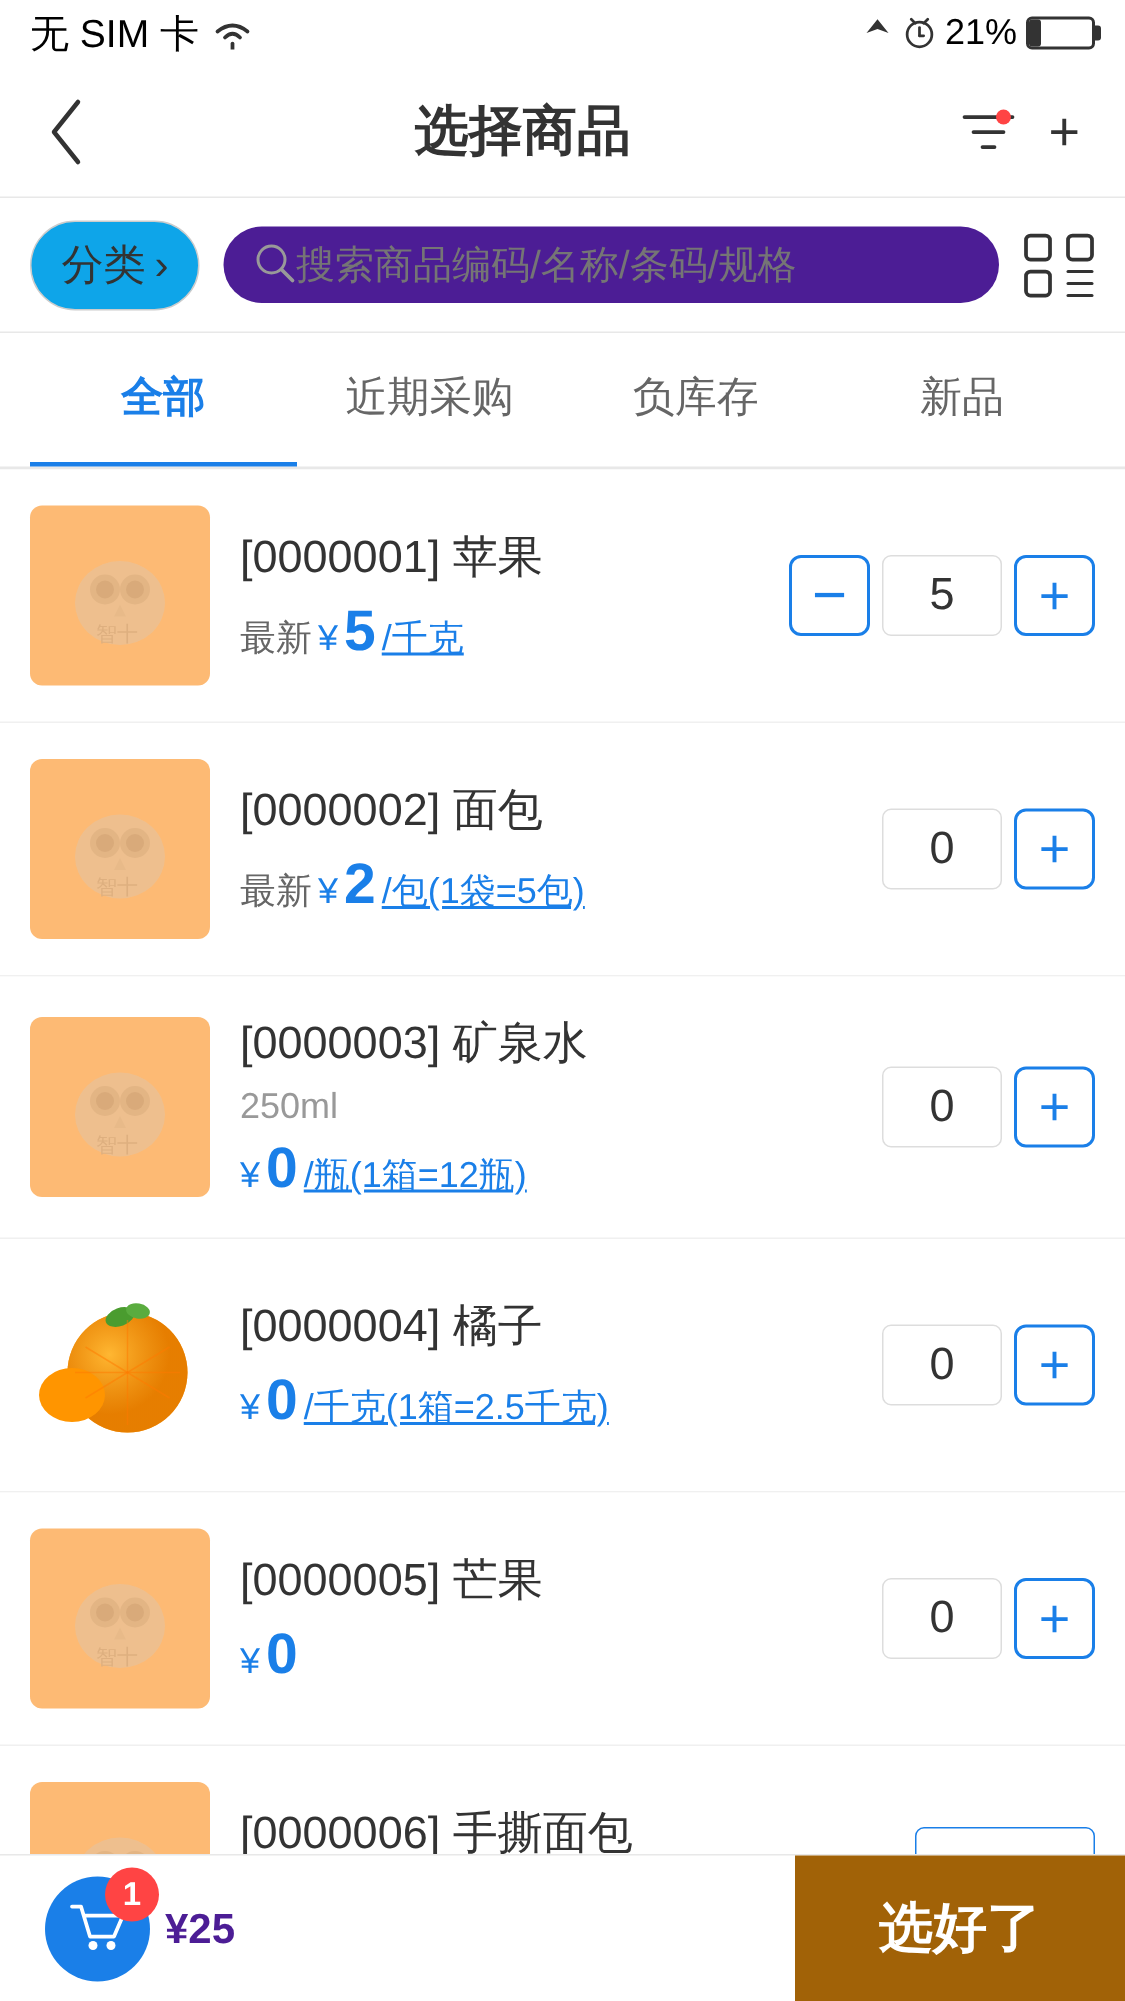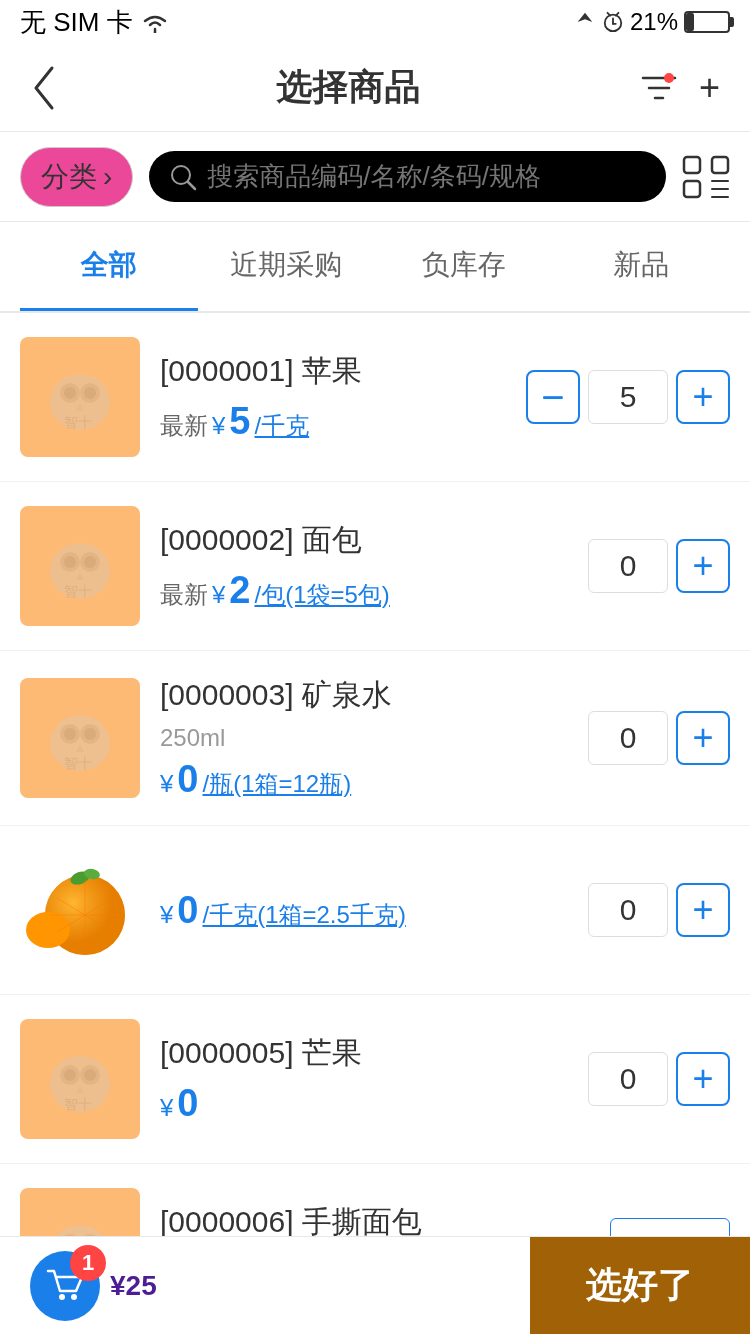--- a/index.html
+++ b/index.html
@@ -53,30 +53,29 @@
       display: flex;
       align-items: center;
       padding: 0 20px;
       gap: 16px;
       border-bottom: 1px solid #e8e8e8;
     }
     .category-btn {
       display: flex; align-items: center; gap: 6px;
       padding: 10px 20px;
       border: 1px solid #ccc; border-radius: 30px;
-      font-size: 28px; color: #333; background: #ec4899;
+      font-size: 28px; color: #333; background: #0ea5e9;
       white-space: nowrap;
     }
     .search-wrap {
       flex: 1;
-      display: flex; align-items: center;
-      background: #000000;
+      display: flex; 
+      background: #4c1d95;
       border-radius: 30px;
       padding: 10px 20px;
-      gap: 10px;
     }
     .search-icon-svg { flex-shrink: 0; }
     .search-input {
       border: none; background: transparent; font-size: 26px; color: #999;
       flex: 1; outline: none;
     }
     .scan-icon { flex-shrink: 0; }
 
     
     .tabs {
@@ -370,20 +369,21 @@
         <path d="M65 65 L37 48" stroke="#ff7a00" stroke-width="1" opacity="0.5"></path>
         <defs>
           <radialGradient id="og1" cx="35%" cy="35%">
             <stop offset="0%" stop-color="#ffb732"></stop>
             <stop offset="100%" stop-color="#e07800" stop-opacity="0.8"></stop>
           </radialGradient>
         </defs>
       </svg>
     </div>
     <div class="product-info">
+      <div class="product-name">[0000004] 橘子</div>
       <div class="product-price-row">
         <span class="price-symbol">¥</span>
         <span class="price-value">0</span>
         <span class="price-unit">/千克(1箱=2.5千克)</span>
       </div>
     </div>
     <div class="qty-ctrl">
       <input type="text" class="qty-input" value="0" style="">
       <button class="qty-btn">+</button>
     </div>

